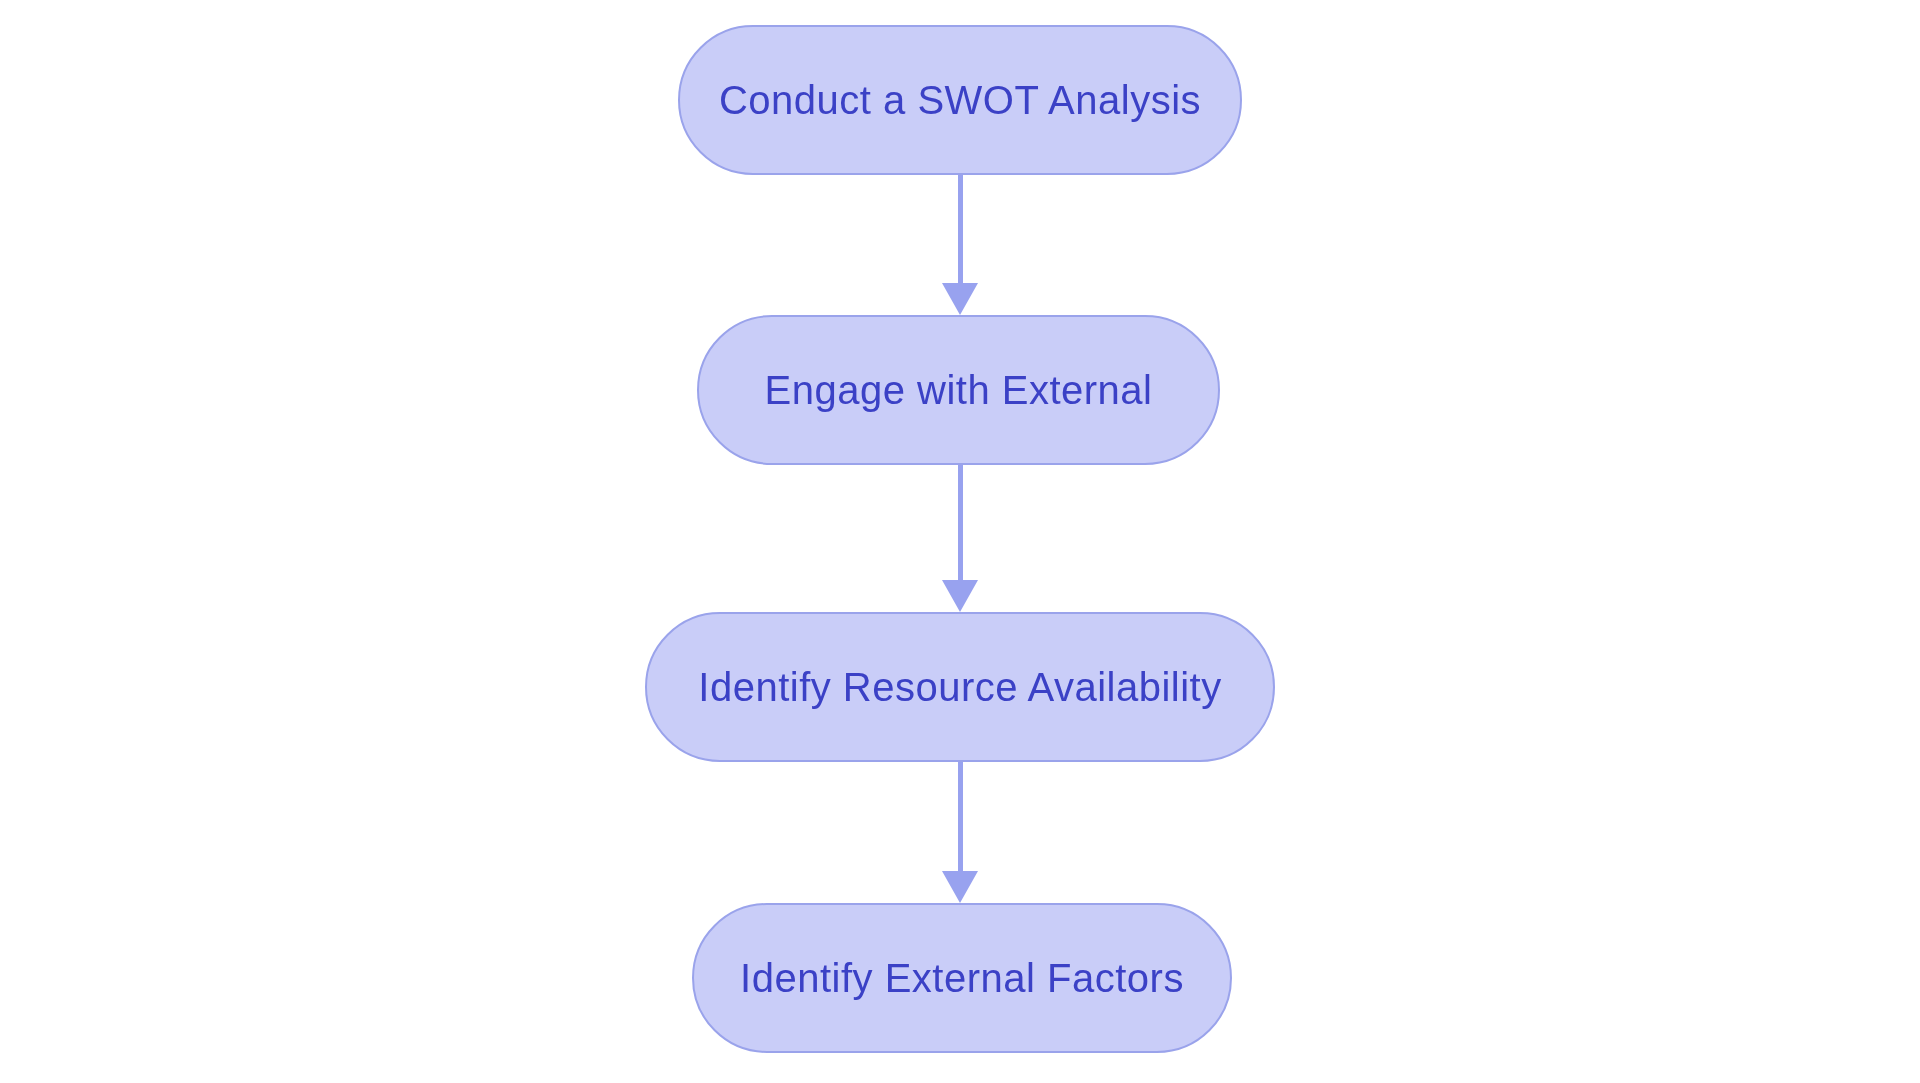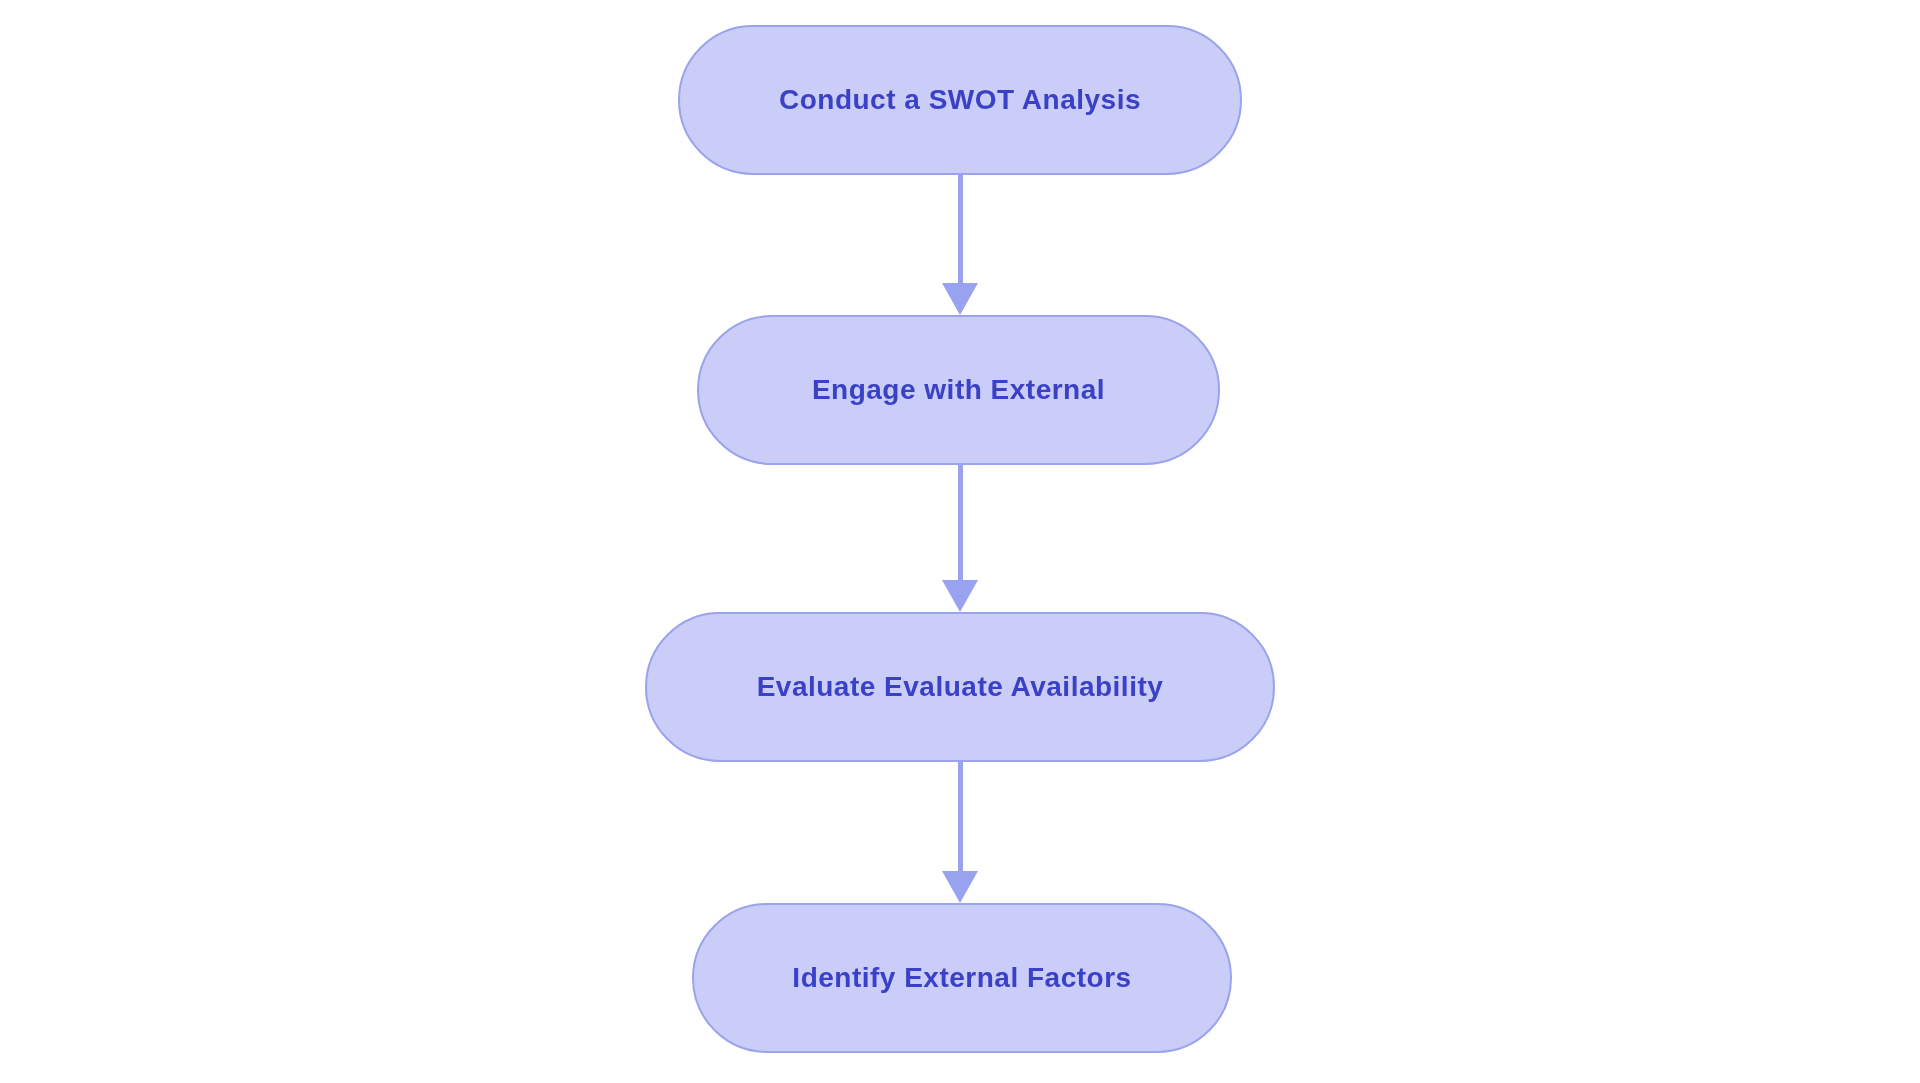--- a/index.html
+++ b/index.html
@@ -19,22 +19,22 @@
     position: absolute;
     height: 150px;
     border-radius: 75px;
     background: var(--node-fill, #c9cdf8);
     border: 2px solid var(--node-border, #9aa3eb);
     box-sizing: border-box;
     display: flex;
     align-items: center;
     justify-content: center;
     color: var(--node-text, #3b41c6);
-    font-size: 28px;
-    font-weight: 700;
+    font-size: 40px;
+    font-weight: 400;
     white-space: nowrap;
     letter-spacing: 0.5px;
   }
   .node-1 { left: 678px; top: 25px;  width: 564px; }
   .node-2 { left: 697px; top: 315px; width: 523px; }
   .node-3 { left: 645px; top: 612px; width: 630px; }
   .node-4 { left: 692px; top: 903px; width: 540px; }
 
   .edge {
     position: absolute;
@@ -77,21 +77,21 @@
   <div class="node node-2">
     <span>Engage with External</span>
   </div>
 
   <div class="edge edge-2">
     <div class="edge-line"></div>
     <div class="edge-head"></div>
   </div>
 
   <div class="node node-3">
-    <span>Evaluate Evaluate Availability</span>
+    <span>Identify Resource Availability</span>
   </div>
 
   <div class="edge edge-3">
     <div class="edge-line"></div>
     <div class="edge-head"></div>
   </div>
 
   <div class="node node-4">
     <span>Identify External Factors</span>
   </div>

